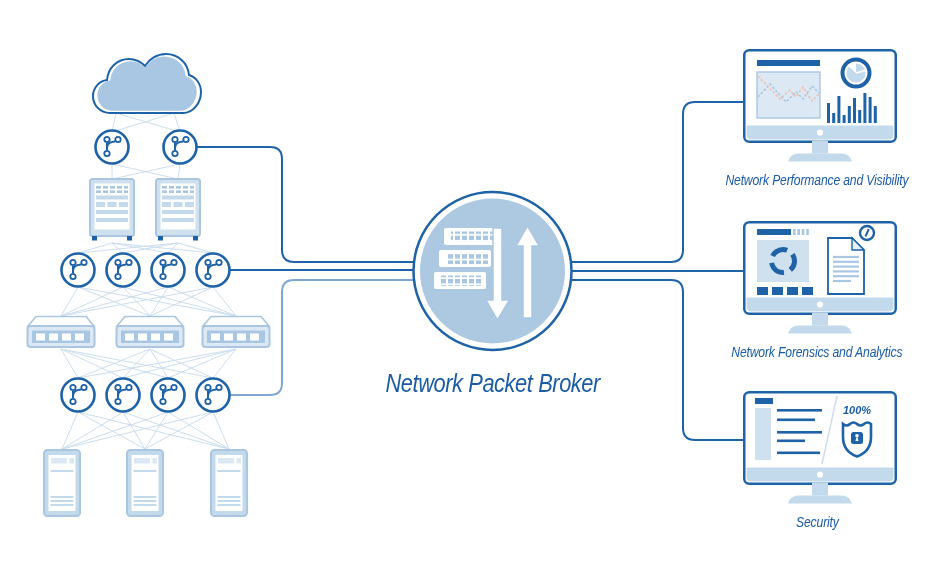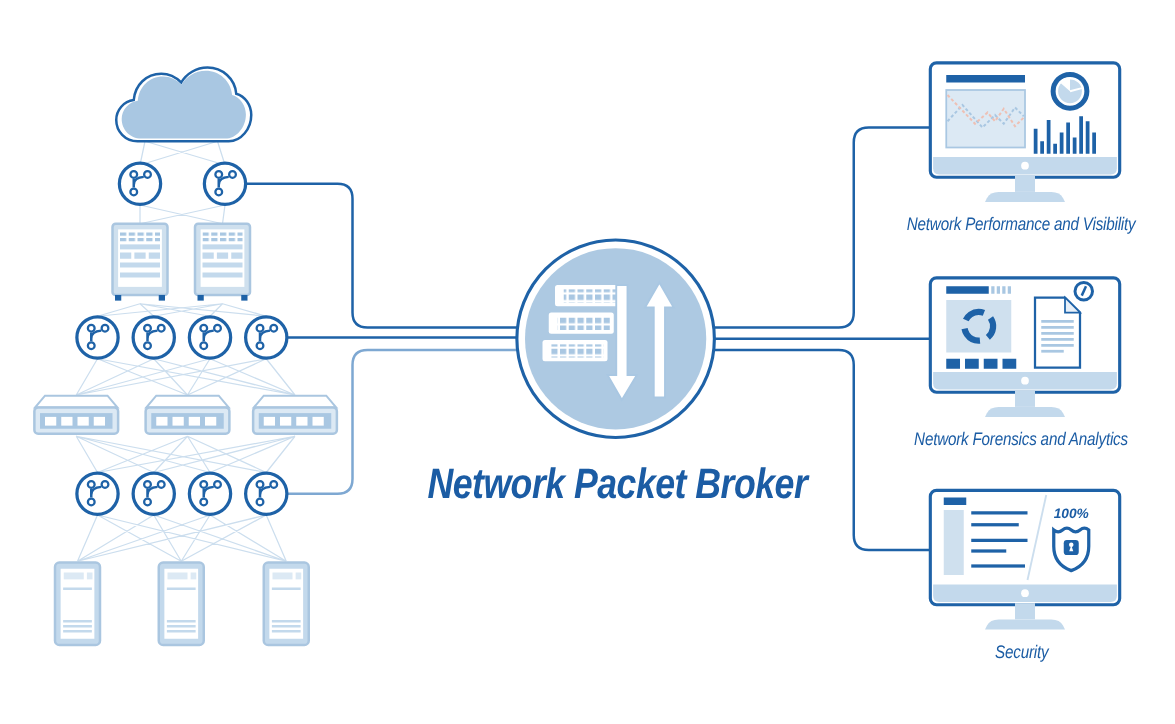--- a/index.html
+++ b/index.html
@@ -14,21 +14,21 @@
   .sk-pale{stroke:#aac6e0}
   .fl-pale{fill:#c3d9ec}
   .fl-panel{fill:#dce9f4}
   .fl-panel2{fill:#cfe0ee}
   .mesh{stroke:#ccdeee;stroke-width:1;fill:none}
   .conn{stroke:#1e62a7;stroke-width:2;fill:none}
   .conn-light{stroke:#7ea8d2;stroke-width:2;fill:none}
   .label{position:absolute;color:#1b5ca4;text-align:center;font-style:italic;white-space:nowrap;}
   .label .cond{display:inline-block;transform:scaleX(.84);transform-origin:center;}
   .out-label{width:300px;font-size:14.5px;font-weight:500;letter-spacing:-.2px;}
-  .broker-label{width:360px;font-size:34px;font-weight:700;letter-spacing:-.5px;}
+  .broker-label{width:360px;font-size:26px;font-weight:400;letter-spacing:-.5px;}
   .badge-txt{font:italic 700 11px "Liberation Sans",sans-serif;fill:#1b5ca4;}
 </style>
 </head>
 <body>
 
 <div id="stage">
 <svg id="diagram-svg" width="940" height="579" viewBox="0 0 940 579">
   <defs>
     <pattern id="cells" width="7" height="6.2" patternUnits="userSpaceOnUse">
       <rect width="5" height="4.4" fill="#a9c7e2"></rect>

